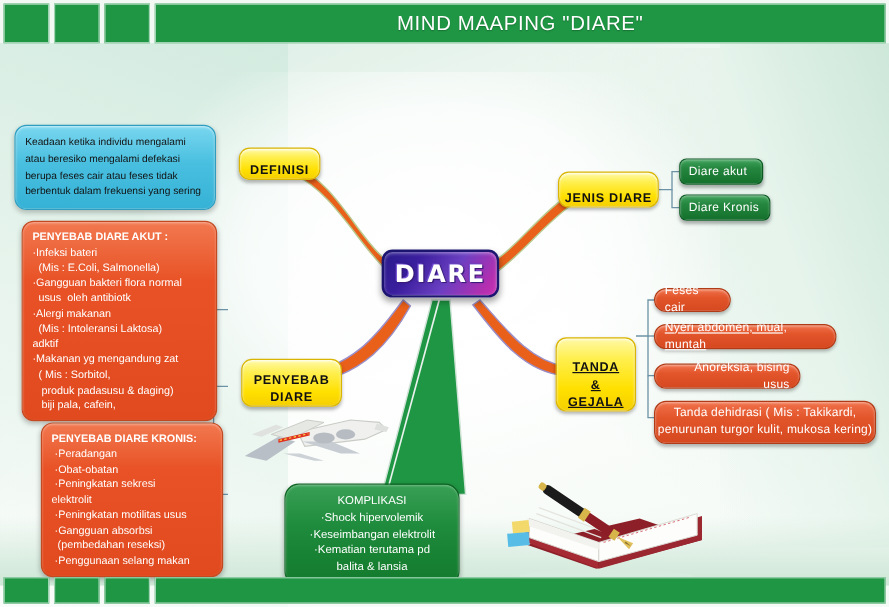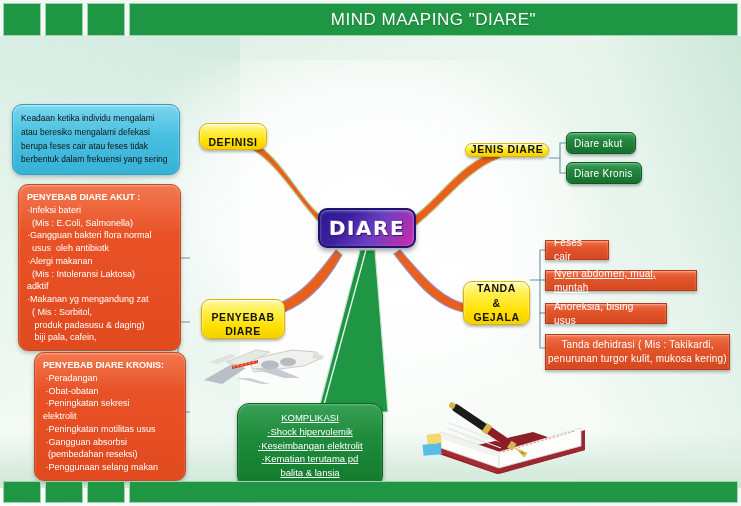--- a/index.html
+++ b/index.html
@@ -63,42 +63,42 @@
 
   .n-green{
     background:linear-gradient(180deg,#3fa35c 0%,#25873f 35%,#13702c 100%);
     border:1px solid #0c5a22;border-radius:6px;
     box-shadow:0 2px 3px rgba(0,0,0,.3), inset 0 1px 2px rgba(255,255,255,.35);
     color:#ffffff;font-size:10px;letter-spacing:.3px;
     display:flex;align-items:center;justify-content:flex-start;padding-left:7px;}
 
   .n-orange{
     background:linear-gradient(180deg,#f0714a 0%,#e2542a 40%,#d6481f 100%);
-    border:1px solid #b03b16;border-radius:0;
+    border:1px solid #b03b16;border-radius:10px;
     box-shadow:0 2px 3px rgba(0,0,0,.28), inset 0 1px 2px rgba(255,255,255,.45);
     color:#ffffff;font-size:10px;letter-spacing:.2px;
     display:flex;align-items:center;justify-content:flex-start;padding:3px 8px;line-height:1.4;}
 
   .n-orange-box{
     background:linear-gradient(180deg,#f2784f 0%,#e85226 30%,#e04a1e 100%);
     border:1px solid #c24a22;border-radius:10px;
     box-shadow:0 2px 4px rgba(0,0,0,.25), inset 0 1px 2px rgba(255,255,255,.4);
     color:#ffffff;font-size:9px;line-height:1.42;padding:6px 7px 6px 8px;}
 
   .n-blue-box{
     background:linear-gradient(180deg,#79d6ef 0%,#49bfe0 45%,#35b2d6 100%);
     border:1px solid #2f9dbf;border-radius:10px;
     box-shadow:0 2px 4px rgba(0,0,0,.22), inset 0 1px 2px rgba(255,255,255,.6);
     color:#111;font-size:8.5px;line-height:1.62;padding:7px 8px;}
 
   .n-green-box{
     background:linear-gradient(180deg,#38a055 0%,#1f8b3c 40%,#127a2c 100%);
     border:1px solid #0e6323;border-radius:12px;
     box-shadow:0 2px 4px rgba(0,0,0,.3), inset 0 1px 2px rgba(255,255,255,.3);
-    color:#ffffff;font-size:9.5px;line-height:1.45;padding:7px 20px;text-align:center;text-decoration:underline;}
+    color:#ffffff;font-size:9.5px;line-height:1.45;padding:7px 20px;text-align:center;}
 
   .box-title{font-weight:bold;display:block;}
   .box-line{display:block;white-space:pre;}
   .ctr{text-align:center;}
 
   
   .art{position:absolute;}
 </style>
 </head>
 <body>
@@ -234,25 +234,25 @@
 
   <div class="node n-yellow" style="left:199px;top:123px;width:68px;height:27px;">
     <span>DEFINISI</span>
   </div>
 
   <div class="node n-yellow" style="left:201px;top:299px;width:84px;height:40px;white-space:pre;">
     <span>PENYEBAB
 DIARE</span>
   </div>
 
-  <div class="node n-yellow" style="left:465px;top:143px;width:84px;height:14px;">
+  <div class="node n-yellow" style="left:465px;top:143px;width:84px;height:30px;">
     <span>JENIS DIARE</span>
   </div>
 
-  <div class="node n-yellow" style="left:463px;top:281px;width:67px;height:44px;white-space:pre;">
+  <div class="node n-yellow" style="left:463px;top:281px;width:67px;height:62px;white-space:pre;text-decoration:underline;">
     <span>TANDA
 &amp;
 GEJALA</span>
   </div>
 
   <div class="node n-central">
     <span class="lbl">DIARE</span>
   </div>
 
   <div class="node n-green" style="left:566px;top:132px;width:70px;height:22px;">
@@ -261,21 +261,21 @@
   <div class="node n-green" style="left:566px;top:162px;width:76px;height:22px;">
     <span>Diare Kronis</span>
   </div>
 
   <div class="node n-orange" style="left:545px;top:240px;width:64px;height:20px;">
     <span>Feses cair</span>
   </div>
   <div class="node n-orange" style="left:545px;top:270px;width:152px;height:21px;text-decoration:underline;">
     <span>Nyeri abdomen, mual, muntah</span>
   </div>
-  <div class="node n-orange" style="left:545px;top:303px;width:122px;height:21px;">
+  <div class="node n-orange" style="left:545px;top:303px;width:122px;height:21px;text-align:right;">
     <span>Anoreksia, bising usus</span>
   </div>
   <div class="node n-orange" style="left:545px;top:334px;width:185px;height:36px;flex-direction:column;justify-content:center;align-items:center;text-align:center;">
     <span class="box-line">Tanda dehidrasi ( Mis : Takikardi,</span>
     <span class="box-line">penurunan turgor kulit, mukosa kering)</span>
   </div>
 
   <div class="node n-green-box" style="left:237px;top:403px;width:146px;">
     <span class="box-line ctr">KOMPLIKASI</span>
     <span class="box-line ctr">·Shock hipervolemik</span>

